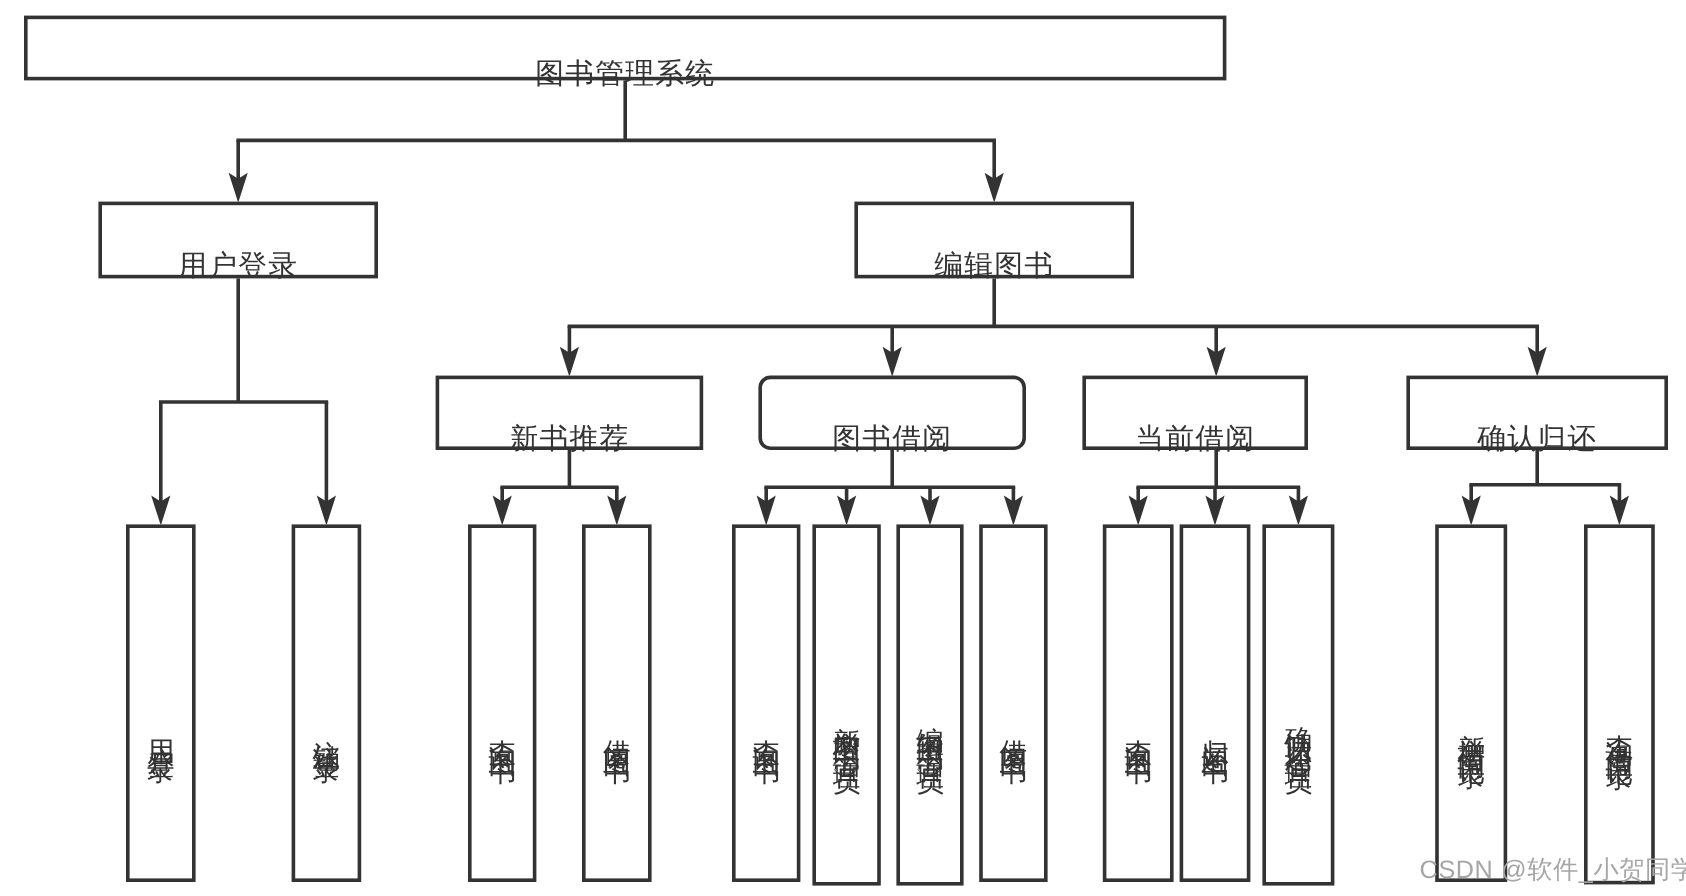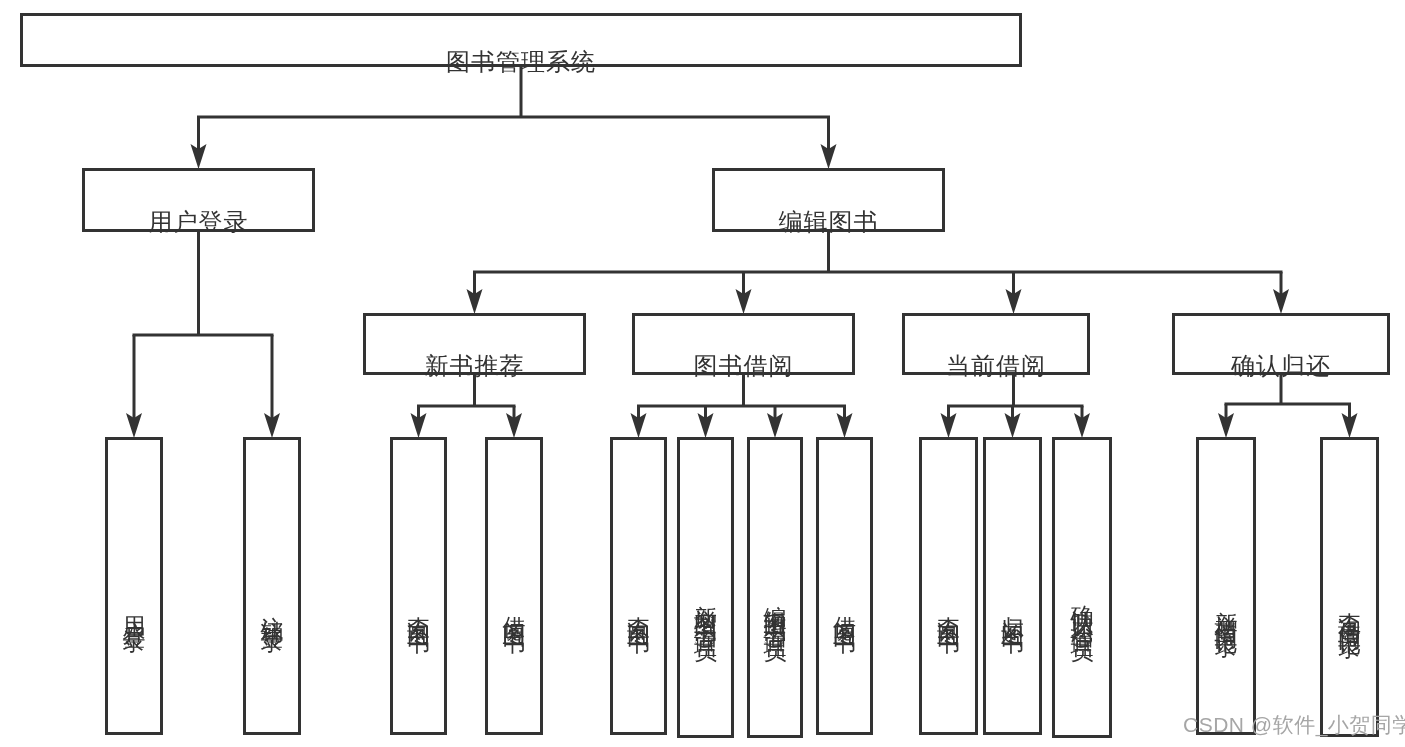--- a/index.html
+++ b/index.html
@@ -128,21 +128,21 @@
     </div>
     <div class="node" style="left: 82px; top: 168px; width: 233px; height: 64px;">
       <span class="node-label">用户登录</span>
     </div>
     <div class="node" style="left: 712px; top: 168px; width: 233px; height: 64px;">
       <span class="node-label">编辑图书</span>
     </div>
     <div class="node" style="left: 363px; top: 313px; width: 223px; height: 62px; align-items: center;">
       <span class="node-label">新书推荐</span>
     </div>
-    <div class="node" style="left: 632px; top: 313px; width: 223px; height: 62px;">
+    <div class="node" style="left: 632px; top: 313px; width: 223px; height: 62px; border-radius: 10px;">
       <span class="node-label">图书借阅</span>
     </div>
     <div class="node" style="left: 902px; top: 313px; width: 188px; height: 62px;">
       <span class="node-label">当前借阅</span>
     </div>
     <div class="node" style="left: 1172px; top: 313px; width: 218px; height: 62px;">
       <span class="node-label">确认归还</span>
     </div>
     <div class="node vertical" style="left: 105px; top: 437px; width: 58px; height: 298px;">
       <span class="node-label">用户登录</span>

